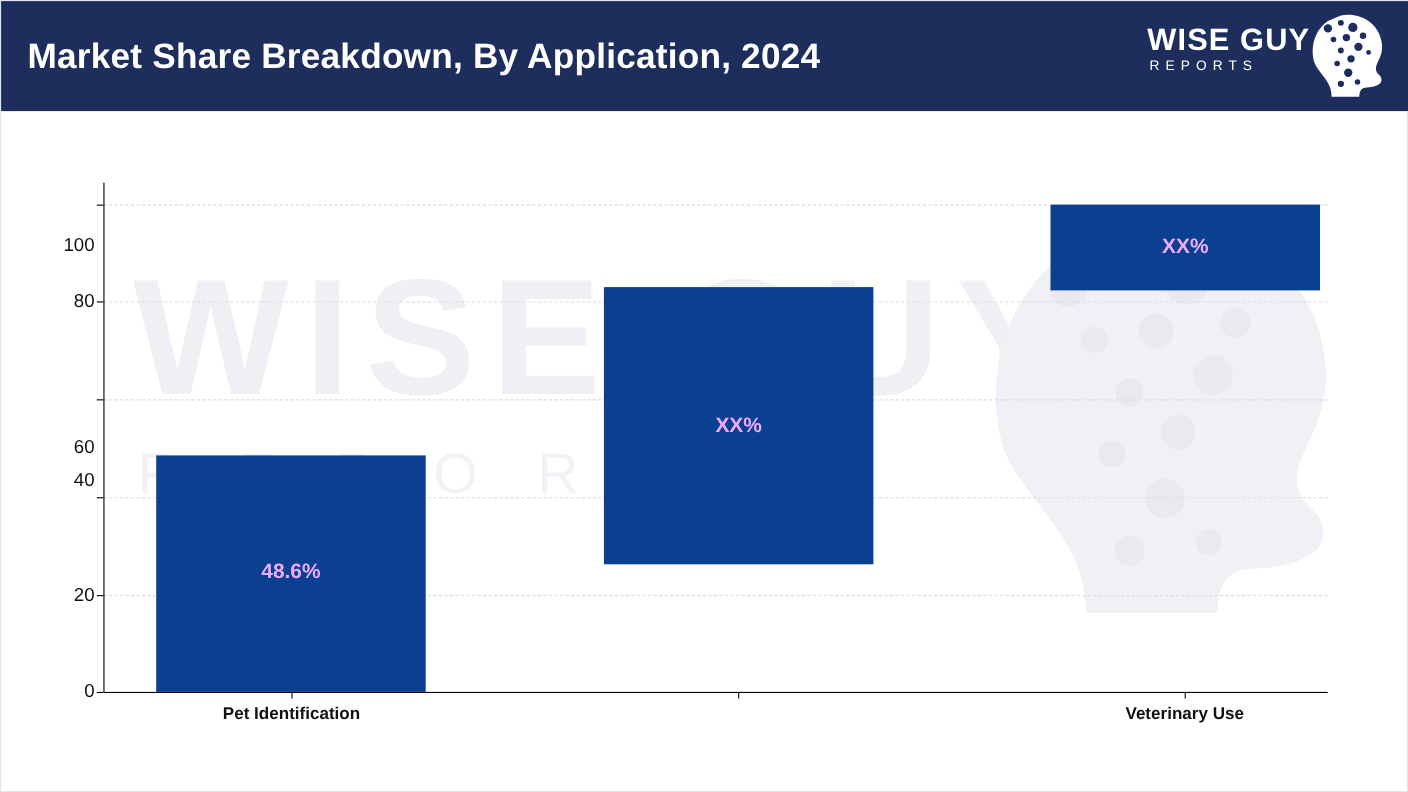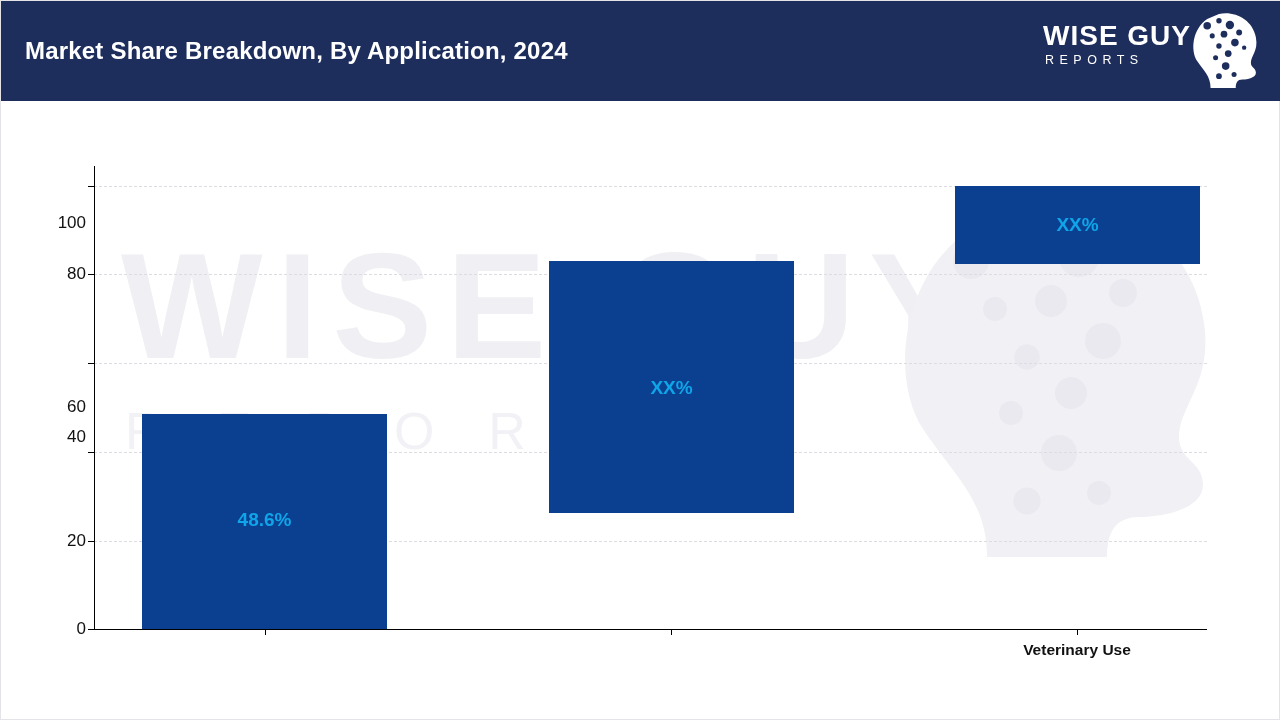--- a/index.html
+++ b/index.html
@@ -28,21 +28,21 @@
     left: 0;
     top: 0;
     width: 1280px;
     height: 100px;
     background: #1d2d5c;
     display: flex;
     align-items: center;
   }
   .header-title {
     color: #ffffff;
-    font-size: 24px;
+    font-size: 32px;
     font-weight: bold;
     margin-left: 24px;
     letter-spacing: 0.2px;
     white-space: nowrap;
   }
   .logo {
     position: absolute;
     right: 8px;
     top: 6px;
     width: 230px;
@@ -162,21 +162,21 @@
   }
 
   .bar {
     position: absolute;
     background: #0b4091;
   }
   .bar-label {
     position: absolute;
     width: 100%;
     text-align: center;
-    color: #0ea5e9;
+    color: #f0abfc;
     font-size: 19px;
     font-weight: bold;
   }
   .cat-label {
     position: absolute;
     top: 540px;
     font-size: 15.5px;
     font-weight: bold;
     color: #111111;
     text-align: center;
@@ -274,16 +274,17 @@
       <div class="bar-label" style="top:116px;">XX%</div>
     </div>
     <div class="bar" style="left:954px; top:85px; width:245px; height:78px;">
       <div class="bar-label" style="top:28px;">XX%</div>
     </div>
 
     <div class="cat-tick" style="left:264px;"></div>
     <div class="cat-tick" style="left:670px;"></div>
     <div class="cat-tick" style="left:1076px;"></div>
 
+    <div class="cat-label" style="left:104px; width:320px;">Pet Identification</div>
     <div class="cat-label" style="left:916px; width:320px;">Veterinary Use</div>
 
   </div>
 </div>
 
 </body></html>

